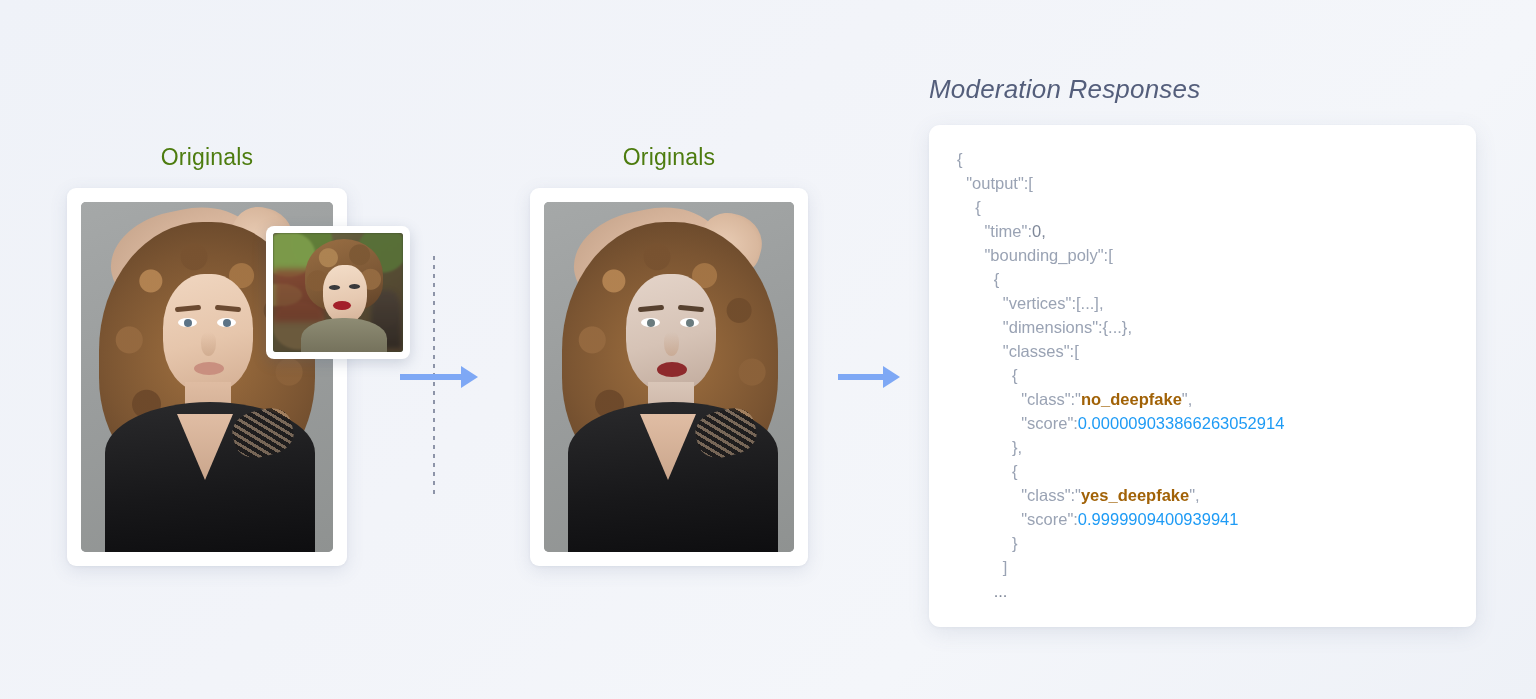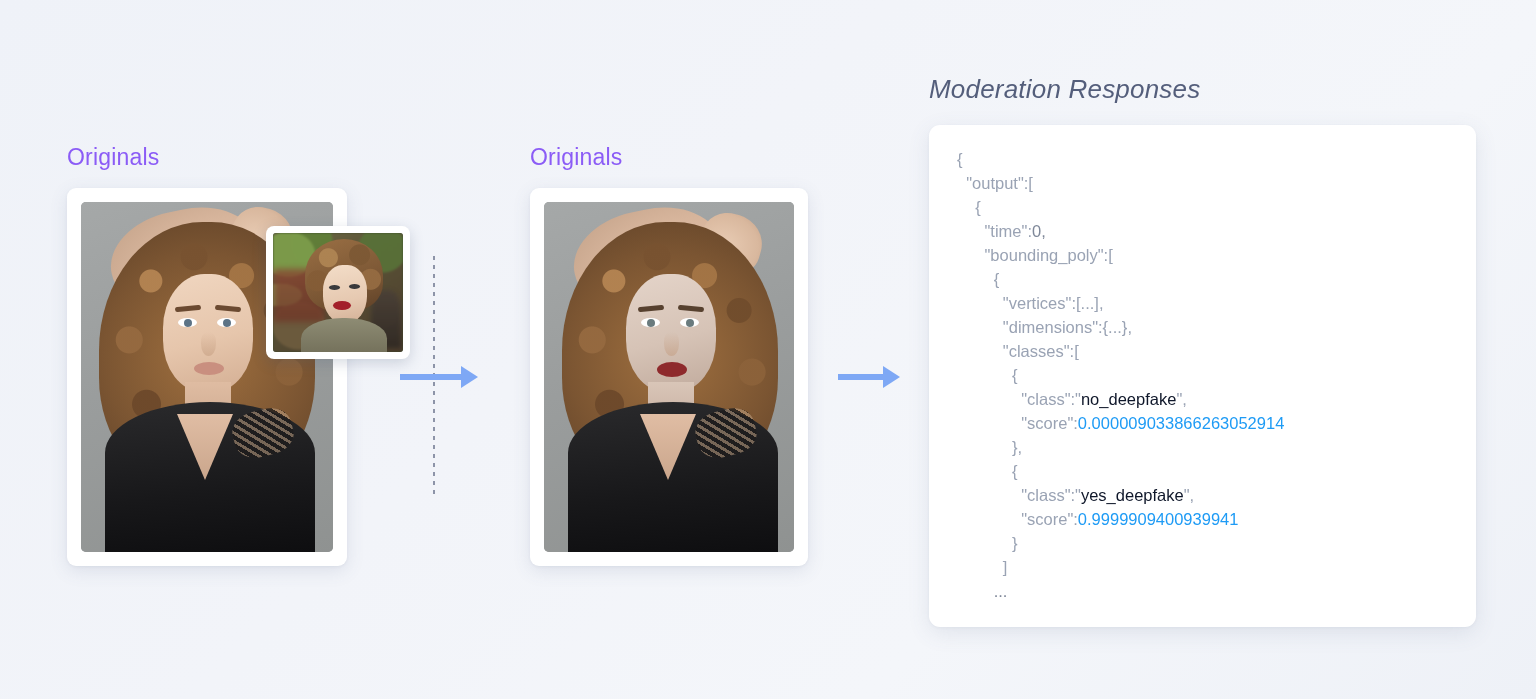--- a/index.html
+++ b/index.html
@@ -19,23 +19,24 @@
   .stage {
     position: absolute;
     inset: 0;
   }
 
   
   .col-title {
     position: absolute;
     font-size: 23px;
     font-weight: 400;
-    color: #8b5cf6;
+    color: #4d7c0f;
     letter-spacing: .2px;
     white-space: nowrap;
+    text-align: center;
   }
   #title-originals { left: 67px;  top: 144px; width: 280px; }
   #title-deepfake  { left: 530px; top: 144px; width: 278px; }
 
   .panel-title {
     position: absolute;
     left: 929px;
     top: 74px;
     width: 547px;
     text-align: left;
@@ -275,21 +276,21 @@
     top: 22px;
     right: 10px;
     font-size: 16.5px;
     line-height: 24px;
     color: #9aa3b4;
     white-space: pre;
   }
   .json-line { white-space: pre; }
   .j-key { color: #9aa3b4; }
   .j-punct { color: #9aa3b4; }
-  .j-strong { color: #0f172a; font-weight: normal; }
+  .j-strong { color: #a16207; font-weight: bold; }
   .j-num { color: #1e9bf5; }
   .j-plain { color: #7f8899; }
 </style>
 </head>
 <body>
 
 <div class="stage">
 
   <div class="col-title" id="title-originals">Originals</div>
 

